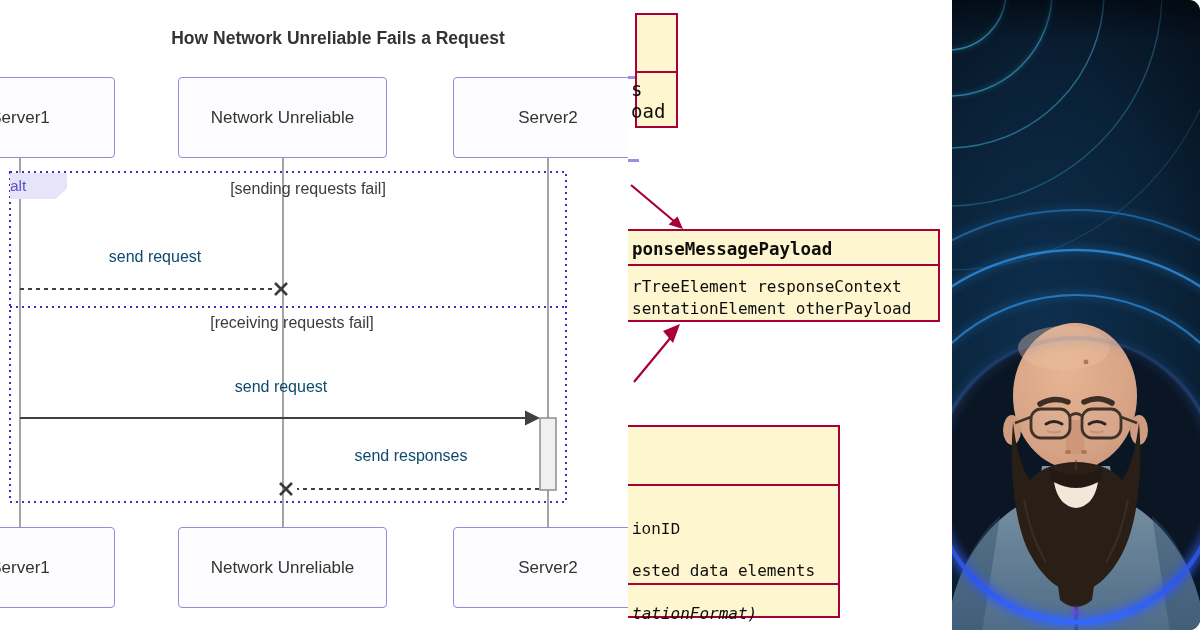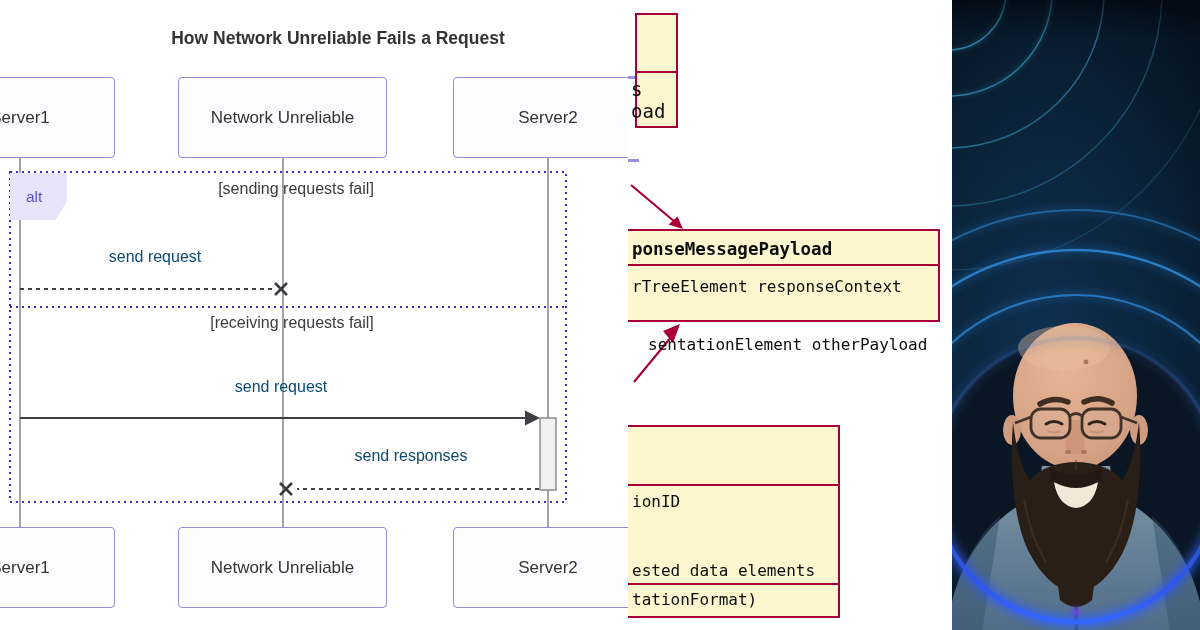--- a/index.html
+++ b/index.html
@@ -1,30 +1,30 @@
 <!DOCTYPE html>
 <html><head>
 <meta charset="utf-8">
 <style>
   html,body{margin:0;padding:0;background:#fff;}
   #root{position:relative;width:1200px;height:630px;overflow:hidden;background:#fff;
-        font-family:"Liberation Sans","DejaVu Sans",sans-serif;}
+        font-family:"Liberation Sans","DejaVu Sans",sans-serif;border-radius:11px;}
   
   #seq{position:absolute;left:0;top:0;width:628px;height:630px;overflow:hidden;background:#fff;}
   #seq svg{position:absolute;left:0;top:0;}
   .seq-title{position:absolute;left:338px;top:28px;transform:translateX(-50%);
              font-size:17.5px;font-weight:600;color:#333;white-space:nowrap;}
   .actor{position:absolute;height:81px;border:1.6px solid #958bdb;border-radius:4px;
          background:#fdfdff;display:flex;align-items:center;justify-content:center;
          font-size:17px;color:#333;box-sizing:border-box;white-space:nowrap;}
   .cond{position:absolute;transform:translateX(-50%);font-size:16px;color:#3b3b40;white-space:nowrap;}
   .msg{position:absolute;transform:translateX(-50%);font-size:16px;color:#0c4a6e;white-space:nowrap;}
-  .alt-label{position:absolute;left:10px;top:173px;width:57px;height:47px;background:#e7e4f9;
+  .alt-label{position:absolute;left:10px;top:173px;width:57px;height:26px;background:#e7e4f9;
              color:#5b51c9;font-size:15.5px;font-weight:500;display:flex;align-items:center;
-             padding-left:16px;box-sizing:border-box;
+             padding-left:0;box-sizing:border-box;
              clip-path:polygon(0 0,100% 0,100% 60%,80% 100%,0 100%);}
   
   #uml{position:absolute;left:628px;top:0;width:324px;height:630px;overflow:hidden;background:#fff;
        font-family:"DejaVu Sans Mono","Liberation Mono",monospace;color:#000;}
   .cls{position:absolute;background:#fdf6ce;border:2.5px solid #a80036;box-sizing:border-box;}
   .cls .divider{position:absolute;left:0;right:0;height:0;border-top:2px solid #a80036;}
   .frag{position:absolute;white-space:nowrap;font-size:16px;color:#0d0d0d;}
   .frag.big{font-size:19px;}
   .frag.title{font-size:17.5px;font-weight:bold;}
   .lav-dash{position:absolute;left:0;width:11px;height:2.5px;background:#9a90dd;}
@@ -78,21 +78,21 @@
       <span>Server1</span>
       </div>
     <div class="actor" style="left:178px;top:527px;width:209px;">
       <span>Network Unreliable</span>
       </div>
     <div class="actor" style="left:453px;top:527px;width:190px;">
       <span>Server2</span>
       </div>
 
     <div class="alt-label">alt</div>
-    <div class="cond" style="left:296px;top:180px;">[sending requests fail]</div>
+    <div class="cond" style="left:308px;top:180px;">[sending requests fail]</div>
     <div class="cond" style="left:292px;top:314px;">[receiving requests fail]</div>
 
     <div class="msg" style="left:155px;top:248px;">send request</div>
     <div class="msg" style="left:281px;top:378px;">send request</div>
     <div class="msg" style="left:411px;top:447px;">send responses</div>
   </section>
 
   <section id="uml">
 
     <div class="lav-dash" style="top:76px;"></div>
@@ -111,29 +111,29 @@
       <polygon points="55,229 40.5,224.5 49.5,216.5" fill="#a80036"></polygon>
       <line x1="6" y1="382" x2="44" y2="336" stroke="#a80036" stroke-width="2.2"></line>
       <polygon points="52,324 35,331 45,343" fill="#a80036"></polygon>
     </svg>
 
     <div class="cls" style="left:-12px;top:229px;width:324px;height:93px;">
       <div class="divider" style="top:33px;"></div>
     </div>
     <div class="frag" style="left:4px;top:277px;">rTreeElement responseContext</div>
     <div class="frag title" style="left:4px;top:239px;">ponseMessagePayload</div>
-    <div class="frag" style="left:20px;top:299px;margin-top:36px;">sentationElement otherPayload</div>
+    <div class="frag" style="left:4px;top:299px;">sentationElement otherPayload</div>
 
     <div class="cls" style="left:-12px;top:425px;width:224px;height:193px;">
       <div class="divider" style="top:57px;"></div>
       <div class="divider" style="top:156px;"></div>
     </div>
-    <div class="frag" style="left:4px;top:492px;">ionID</div>
+    <div class="frag" style="left:4px;top:521px;font-family:Liberation Mono, monospace;">ionID</div>
     <div class="frag" style="left:4px;top:561px;text-align:center;">ested data elements</div>
-    <div class="frag" style="left:4px;top:590px;">tationFormat)</div>
+    <div class="frag" style="left:4px;top:604px;font-style:italic;">tationFormat)</div>
   </section>
 
   <section id="photo">
     <svg width="248" height="630" viewBox="0 0 248 630">
       <defs>
         <filter id="b3" x="-50%" y="-50%" width="200%" height="200%">
             <feGaussianBlur stdDeviation="2.2"></feGaussianBlur>
           </filter>
         <filter id="b6" x="-50%" y="-50%" width="200%" height="200%">
             <feGaussianBlur stdDeviation="4.5"></feGaussianBlur>

